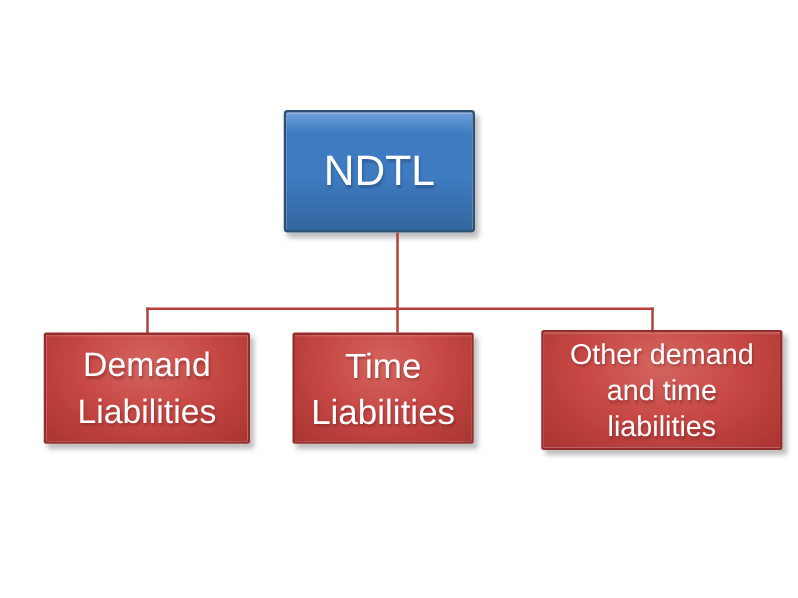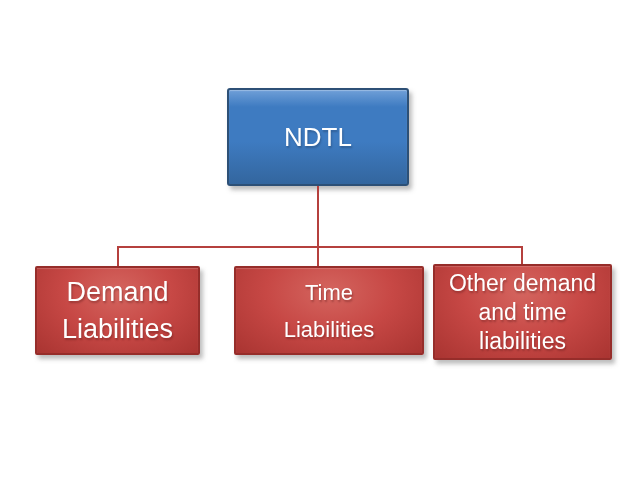--- a/index.html
+++ b/index.html
@@ -22,46 +22,46 @@
     flex-direction: column;
     justify-content: center;
     align-items: center;
     text-align: center;
     color: var(--text, #ffffff);
     border-radius: 3px;
   }
   .node .line { display: block; }
   .node-root {
     left: 227px; top: 88px;
-    width: 182px; height: 98px;
+    width: 153px; height: 98px;
     background: linear-gradient(180deg,
       var(--root-fill-light, #6f9fd8) 0%,
       var(--root-fill, #3e7bc1) 18%,
       var(--root-fill, #3e7bc1) 55%,
       var(--root-fill-dark, #33669e) 100%);
     border: 2px solid var(--root-border, #2d5076);
     box-shadow: 3px 4px 4px rgba(125,125,125,0.5),
                 inset 0 1px 1px rgba(255,255,255,0.3);
-    font-size: 26px;
+    font-size: 34px;
     text-shadow: 1px 2px 2px rgba(25,45,75,0.35);
   }
   .node-child {
     background: radial-gradient(ellipse at 50% 28%,
       var(--child-fill-light, #d4655f) 0%,
       var(--child-fill, #c74845) 48%,
       var(--child-fill-dark, #a93431) 100%);
     border: 2px solid var(--child-border, #962d2a);
     box-shadow: 3px 4px 4px rgba(125,125,125,0.5),
                 inset 0 1px 1px rgba(255,255,255,0.18);
     text-shadow: 1px 2px 2px rgba(90,25,25,0.4);
     border-radius: 2px;
   }
   .node-child-1 { left: 35px;  top: 266px; width: 165px; height: 89px; font-size: 27px; line-height: 37px; text-align: right; }
-  .node-child-2 { left: 234px; top: 266px; width: 190px; height: 89px; font-size: 22px; line-height: 37px; justify-content: center; }
-  .node-child-3 { left: 433px; top: 264px; width: 179px; height: 96px; font-size: 23px; line-height: 29px; }
+  .node-child-2 { left: 234px; top: 266px; width: 145px; height: 89px; font-size: 28px; line-height: 37px; justify-content: center; }
+  .node-child-3 { left: 433px; top: 264px; width: 193px; height: 96px; font-size: 23px; line-height: 29px; }
   .connector {
     position: absolute;
     background: var(--connector, #b5403d);
   }
   .connector-root-stem  { left: 317px; top: 186px; width: 2px; height: 80px; }
   .connector-horizontal { left: 117px; top: 246px; width: 406px; height: 2px; }
   .connector-left-stub  { left: 117px; top: 246px; width: 2px; height: 22px; }
   .connector-right-stub { left: 521px; top: 246px; width: 2px; height: 20px; }
 </style>
 </head>

